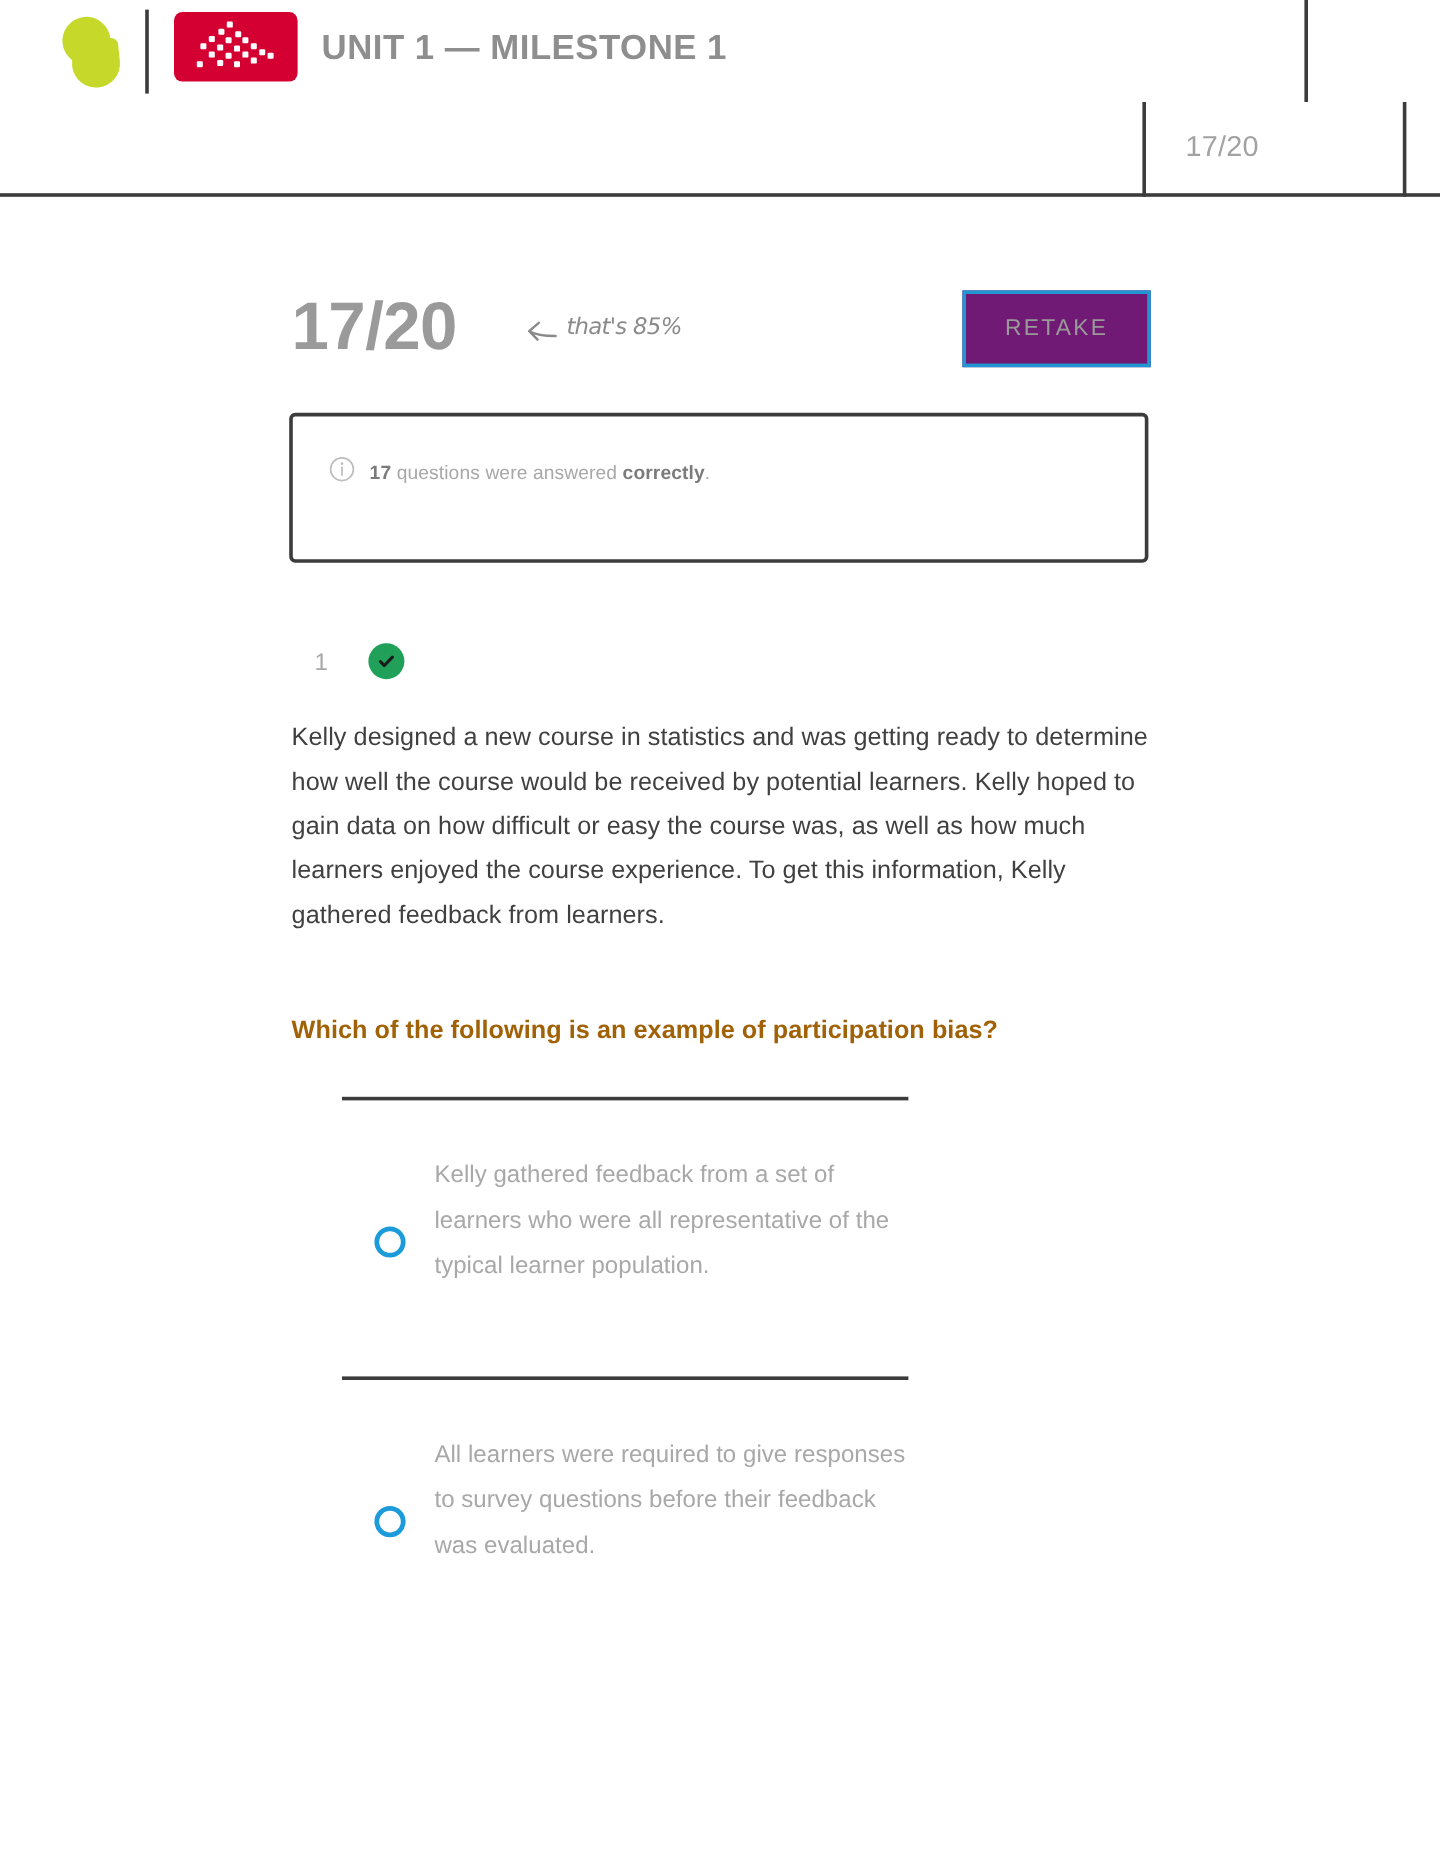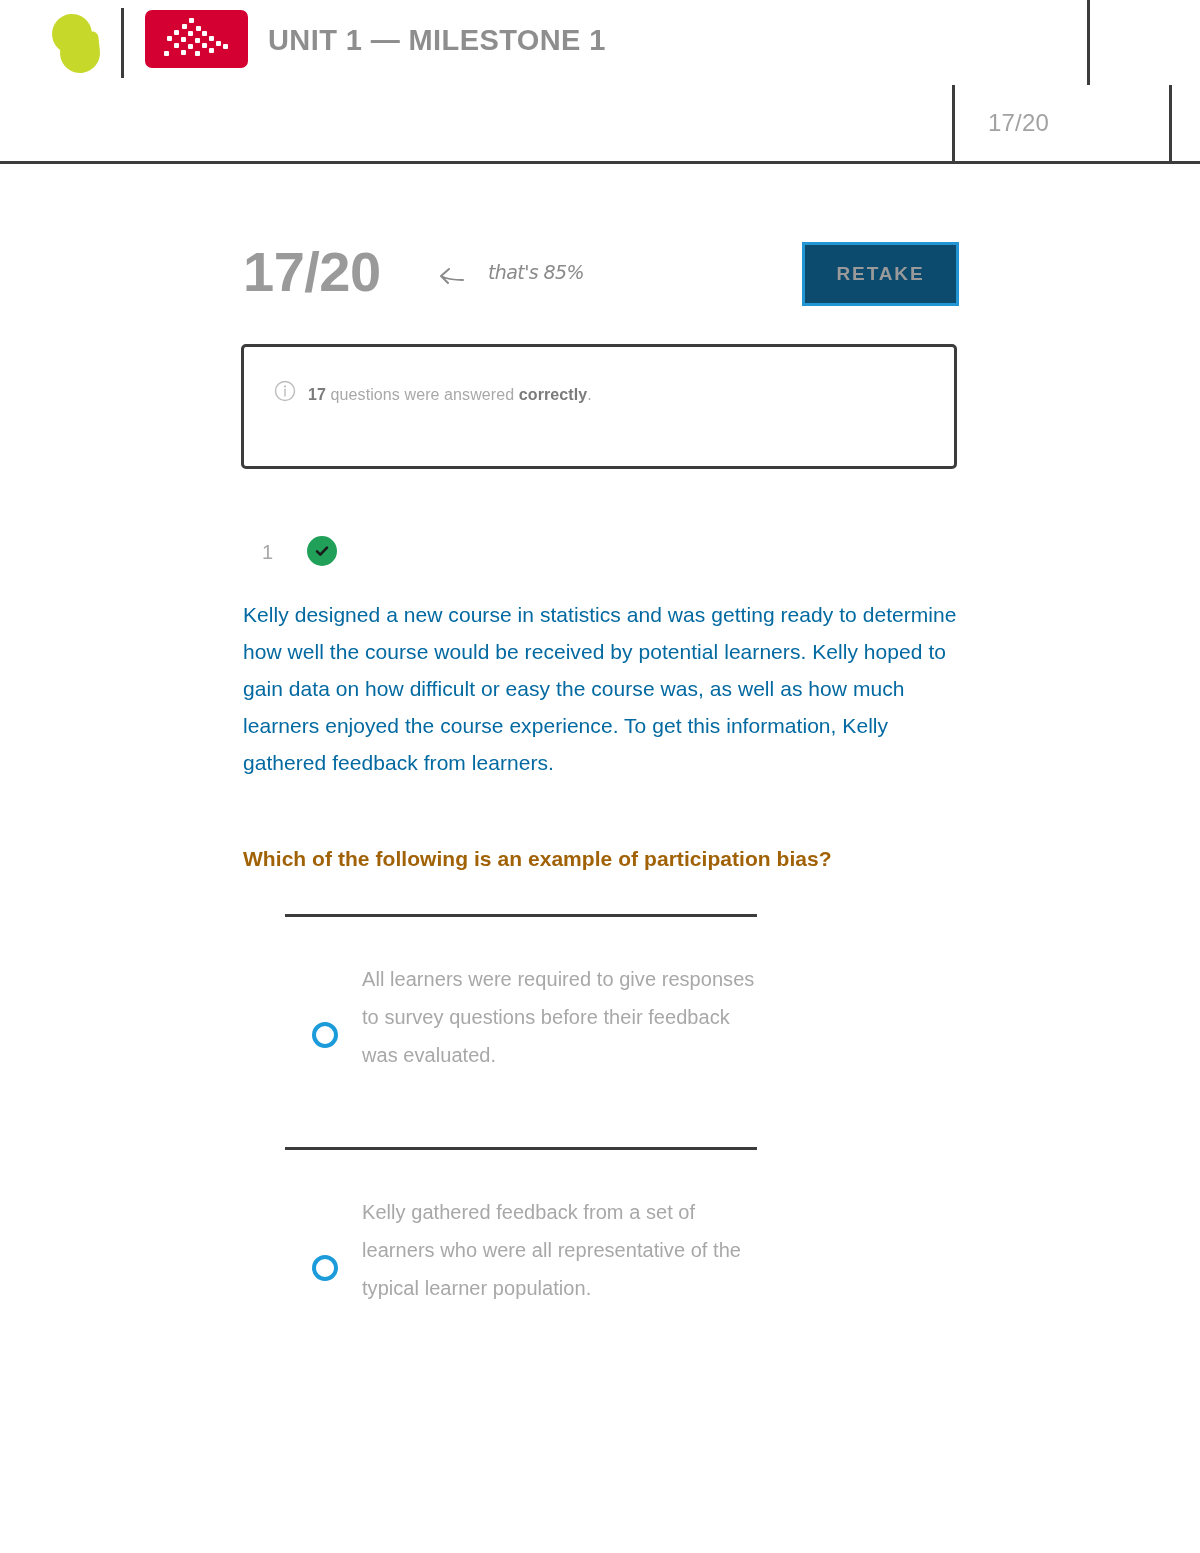--- a/index.html
+++ b/index.html
@@ -149,44 +149,43 @@
     color: #9a9a9a;
     letter-spacing: -0.5px;
     line-height: 62px;
   }
   .handwritten-note {
     position: absolute;
     left: 432px;
     top: 18px;
     display: flex;
     align-items: center;
-    gap: 22px;
+    gap: 6px;
   }
   .handwritten-note .note-text {
     font-family: "DejaVu Sans", sans-serif;
     font-size: 19px;
     color: #8a8a8a;
     font-style: italic;
     letter-spacing: -0.6px;
   }
   .arrow-icon { display: block; }
 
   .retake-button {
     position: absolute;
     left: 802px;
     top: 1px;
     width: 157px;
     height: 64px;
     border: 3px solid #2196d3;
-    background: #0c4a6e;
+    background: #701a75;
     display: flex;
     align-items: center;
     justify-content: center;
     cursor: pointer;
-    font-weight: bold;
   }
   .retake-button .retake-label {
     font-size: 19px;
     color: #9a9a9a;
     letter-spacing: 1.9px;
   }
 
   .info-box {
     position: absolute;
     left: 241px;
@@ -241,21 +240,21 @@
     justify-content: center;
   }
 
   .q-body {
     position: absolute;
     left: 243px;
     top: 432px;
     width: 720px;
     font-size: 21px;
     line-height: 37px;
-    color: #0369a1;
+    color: #404040;
     letter-spacing: 0.05px;
   }
   .q-prompt {
     position: absolute;
     left: 243px;
     top: 683px;
     width: 720px;
     font-size: 21px;
     font-weight: bold;
     color: #a16207;
@@ -393,23 +392,23 @@
 
   <div class="q-body">Kelly designed a new course in statistics and was getting ready to determine how well the course would be received by potential learners. Kelly hoped to gain data on how difficult or easy the course was, as well as how much learners enjoyed the course experience. To get this information, Kelly gathered feedback from learners.</div>
 
   <div class="q-prompt">Which of the following is an example of participation bias?</div>
 
   <div class="answers">
 
     <div class="answer-option">
       <div class="opt-rule"></div>
       <div class="opt-radio"></div>
-      <div class="opt-text">All learners were required to give responses to survey questions before their feedback was evaluated.</div>
+      <div class="opt-text">Kelly gathered feedback from a set of learners who were all representative of the typical learner population.</div>
     </div>
 
     <div class="answer-option">
       <div class="opt-rule"></div>
       <div class="opt-radio"></div>
-      <div class="opt-text">Kelly gathered feedback from a set of learners who were all representative of the typical learner population.</div>
+      <div class="opt-text">All learners were required to give responses to survey questions before their feedback was evaluated.</div>
     </div>
 
   </div>
 </div>
 
 </body></html>

